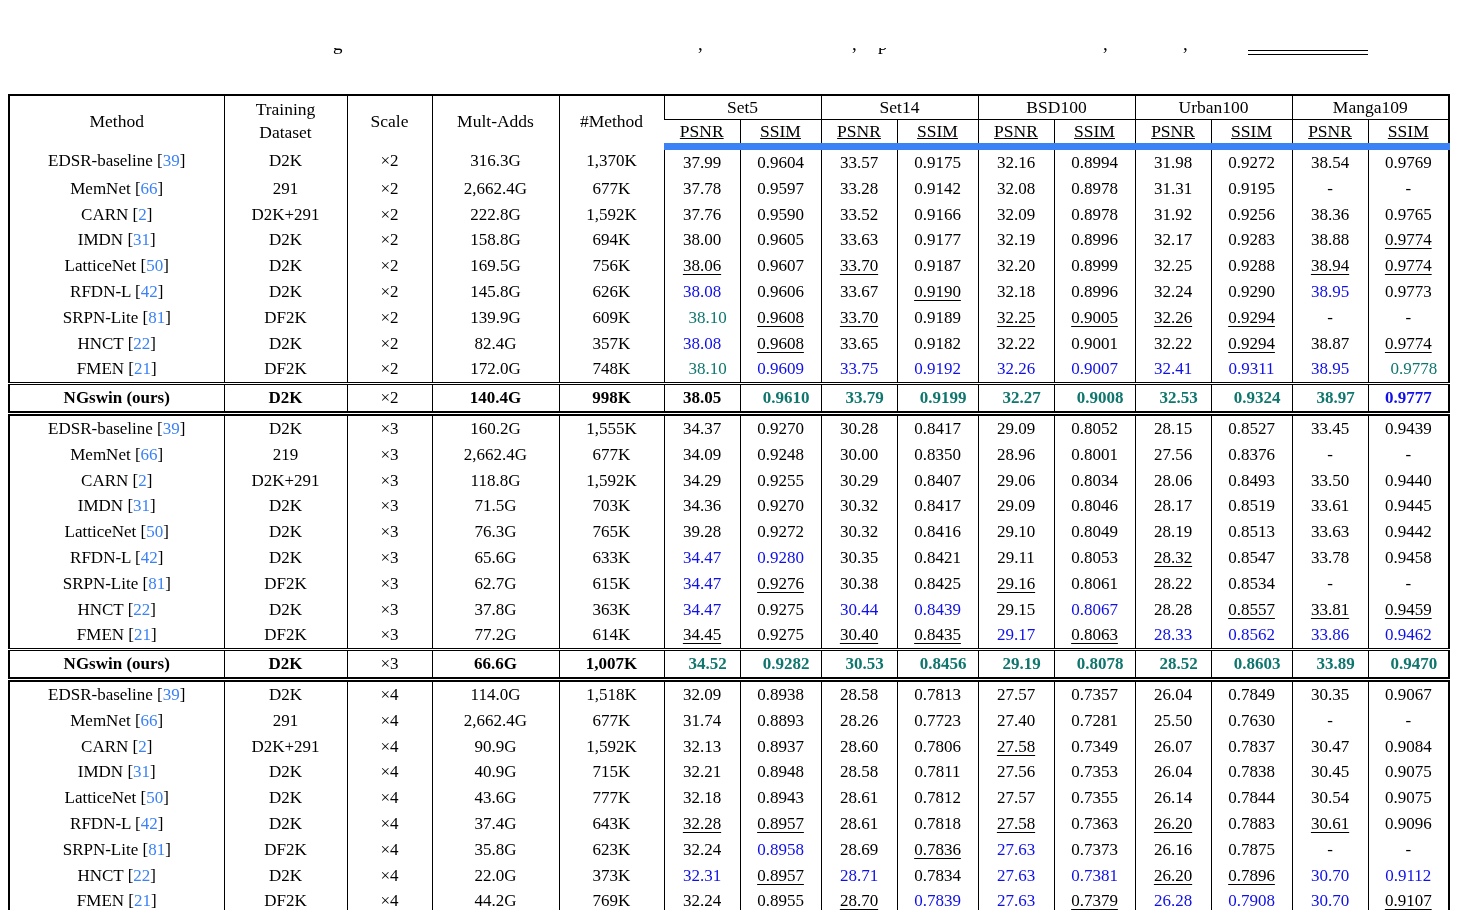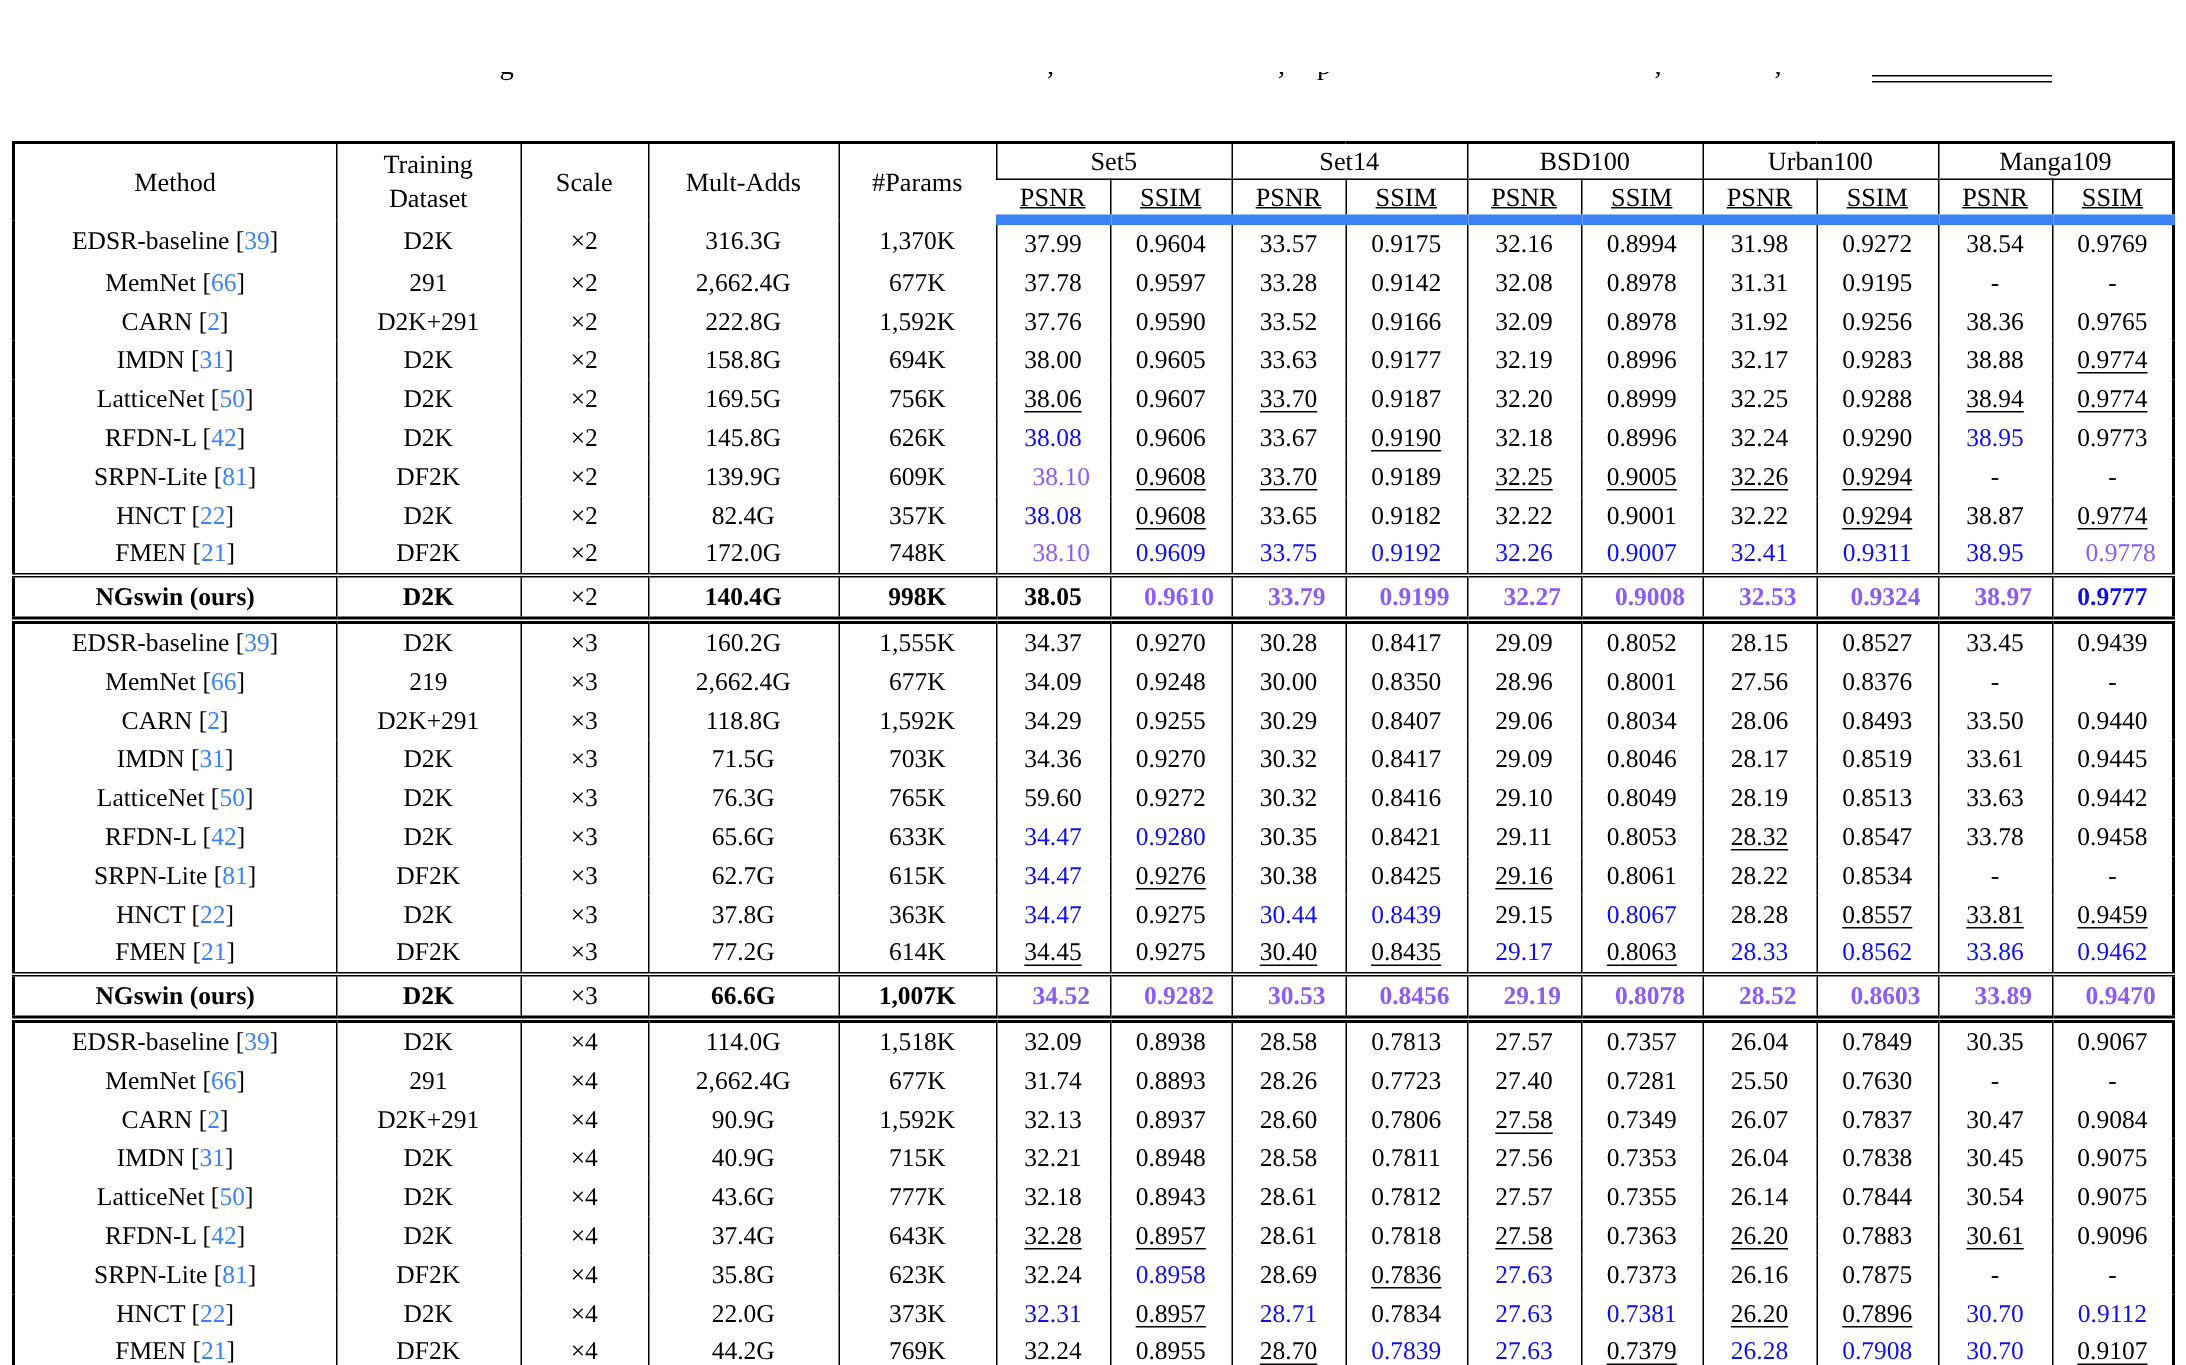--- a/index.html
+++ b/index.html
@@ -19,21 +19,21 @@
   th:first-child,td:first-child{border-left:none;}
   thead th{font-size:17.5px;line-height:23px;}
   thead tr.sub-row th{border-bottom:7px solid #3b82f6;text-decoration:underline;}
   th.group{border-bottom:1px solid #000;}
   th.span2{white-space:pre-line;line-height:23px;}
   tbody td{height:25.8px;line-height:25.8px;}
   tr.ours td{border-top:3px double #000;font-weight:bold;font-family:Liberation Serif, serif;}
   tr.ours td.not-bold{font-weight:normal;}
   tr.block-start td{border-top:5px double #000;}
 
-  .c-r{color:#8b5cf6;padding-left:11px;}
+  .c-r{color:#0f766e;padding-left:11px;}
   .c-b{color:#0f0fe8;}
   .und{text-decoration:underline;text-underline-offset:3px;}
   .cite-num{color:#3b82f6;}
 </style>
 </head>
 <body>
 <div class="page">
 
 <div class="caption-strip" id="caption-strip">
       <span class="cap-frag" style="left: 333px;">g</span>
@@ -63,21 +63,21 @@
     <col style="width:76px">
         <col style="width:81px">
   </colgroup>
   <thead id="results-thead">
         <tr>
           <th rowspan="2" class="span2">Method</th>
           <th rowspan="2" class="span2">Training
 Dataset</th>
           <th rowspan="2" class="span2">Scale</th>
           <th rowspan="2" class="span2">Mult-Adds</th>
-          <th rowspan="2" class="span2">#Params</th>
+          <th rowspan="2" class="span2">#Method</th>
           <th colspan="2" class="group">Set5</th>
           <th colspan="2" class="group">Set14</th>
           <th colspan="2" class="group">BSD100</th>
           <th colspan="2" class="group">Urban100</th>
           <th colspan="2" class="group">Manga109</th>
         </tr>
         <tr class="sub-row">
           <th>PSNR</th>
           <th>SSIM</th>
           <th>PSNR</th>
@@ -328,21 +328,21 @@
           <td>0.8519</td>
           <td>33.61</td>
           <td>0.9445</td>
         </tr>
         <tr>
           <td><span>LatticeNet</span> [<span class="cite-num">50</span>]</td>
           <td>D2K</td>
           <td>×3</td>
           <td>76.3G</td>
           <td>765K</td>
-          <td>59.60</td>
+          <td>39.28</td>
           <td>0.9272</td>
           <td>30.32</td>
           <td>0.8416</td>
           <td>29.10</td>
           <td>0.8049</td>
           <td>28.19</td>
           <td>0.8513</td>
           <td>33.63</td>
           <td>0.9442</td>
         </tr>

